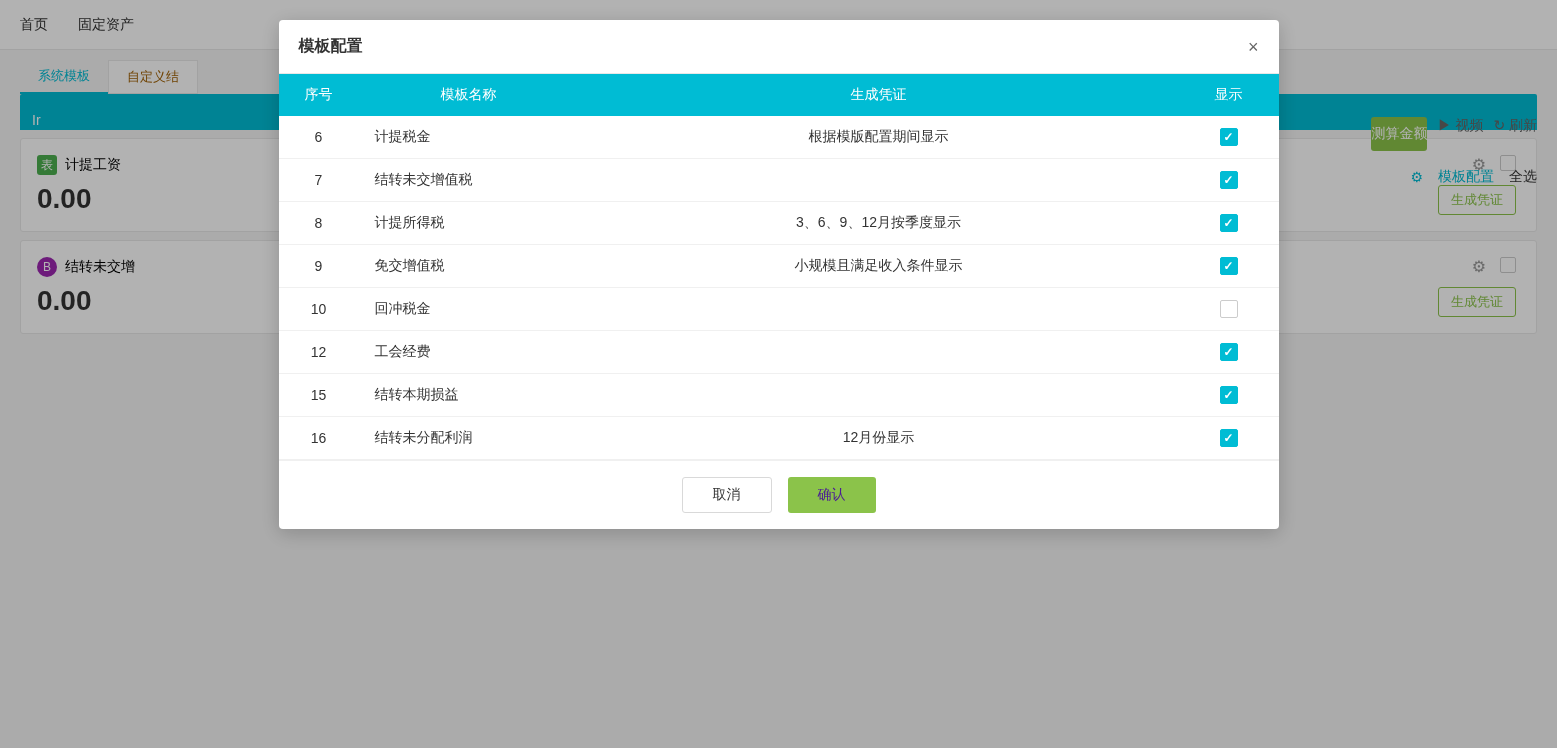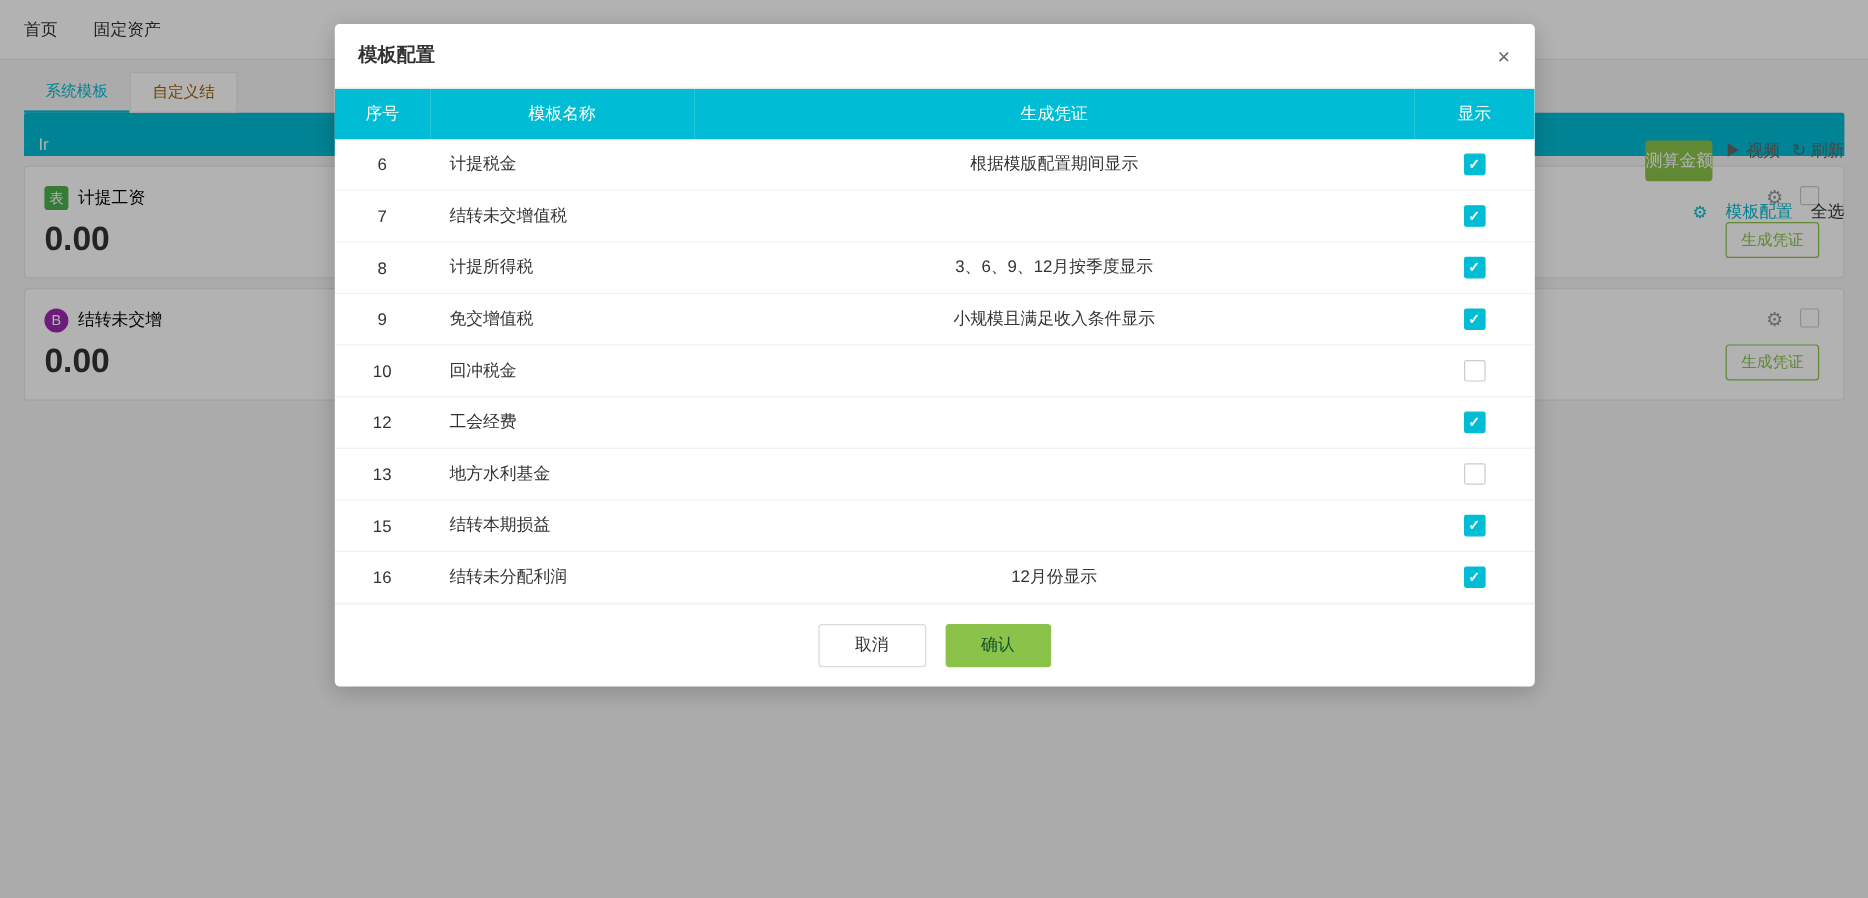--- a/index.html
+++ b/index.html
@@ -200,21 +200,21 @@
       background: #fff;
       border-radius: 3px;
       cursor: pointer;
       font-size: 14px;
       color: #333;
     }
     .btn-confirm {
       padding: 8px 30px;
       border: none;
       background: #8bc34a;
-      color: #14532d;
+      color: #4c1d95;
       border-radius: 3px;
       cursor: pointer;
       font-size: 14px;
     }
 
     
     .bg-content {
       position: absolute;
       top: 50px;
       left: 0; right: 0; bottom: 0;
@@ -432,30 +432,20 @@
               <td>12</td>
               <td>工会经费</td>
               <td></td>
               <td>
                 <div class="checkbox-cell">
                   <div class="custom-checkbox checked"></div>
                 </div>
               </td>
             </tr>
             <tr>
-              <td>13</td>
-              <td>地方水利基金</td>
-              <td></td>
-              <td>
-                <div class="checkbox-cell">
-                  <div class="custom-checkbox"></div>
-                </div>
-              </td>
-            </tr>
-            <tr>
               <td>15</td>
               <td>结转本期损益</td>
               <td></td>
               <td>
                 <div class="checkbox-cell">
                   <div class="custom-checkbox checked"></div>
                 </div>
               </td>
             </tr>
             <tr>

